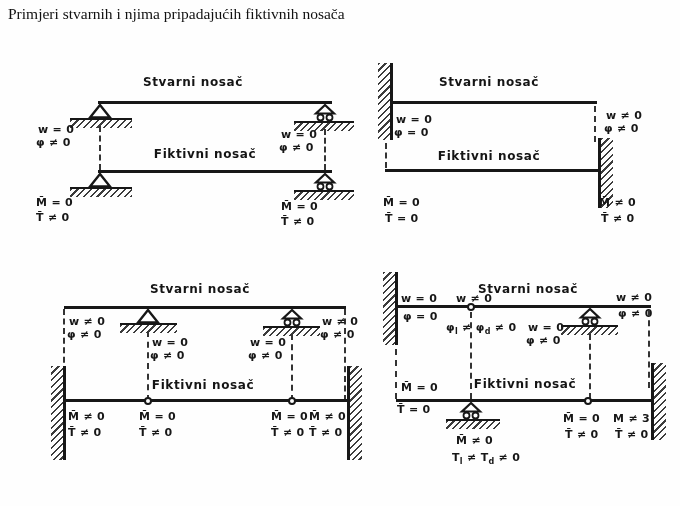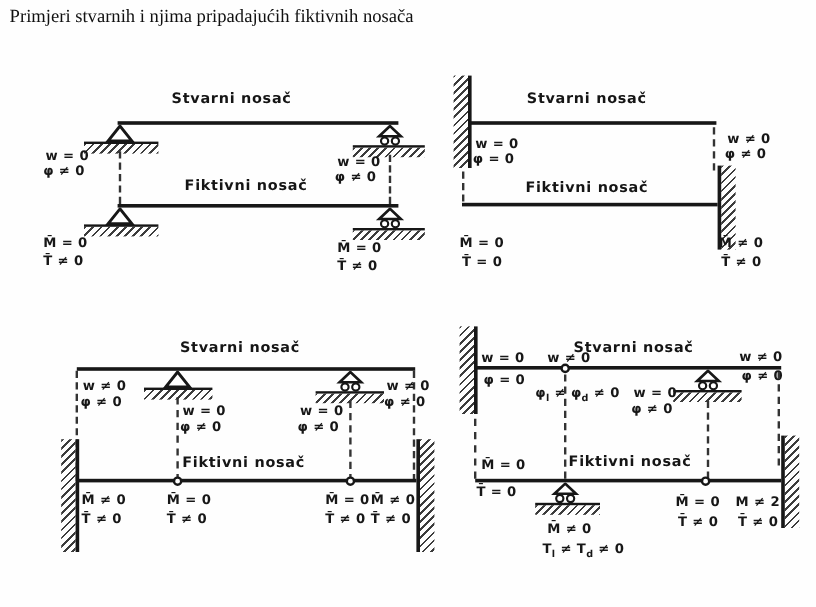--- a/index.html
+++ b/index.html
@@ -196,17 +196,17 @@
       <circle cx="18.5" cy="13.5" r="3" fill="#fff" stroke="#171717" stroke-width="1.8"></circle>
     </svg>
     <div class="ground" style="left:446px; top:419px; width:54px;"></div>
 
     <div class="lbl" style="left:401px; top:382px;">M̄ = 0</div>
     <div class="lbl" style="left:397px; top:404px;">T̄ = 0</div>
     <div class="lbl" style="left:456px; top:435px;">M̄ ≠ 0</div>
     <div class="lbl" style="left:452px; top:452px;"><span>T</span><sub>l</sub><span> ≠ </span><span>T</span><sub>d</sub><span> ≠ 0</span></div>
     <div class="lbl" style="left:563px; top:413px;">M̄ = 0</div>
     <div class="lbl" style="left:565px; top:429px;">T̄ ≠ 0</div>
-    <div class="lbl" style="left:613px; top:413px;">M ≠ 2</div>
+    <div class="lbl" style="left:613px; top:413px;">M ≠ 3</div>
     <div class="lbl" style="left:615px; top:429px;">T̄ ≠ 0</div>
   </div>
 
 </div>
 
 </body></html>

